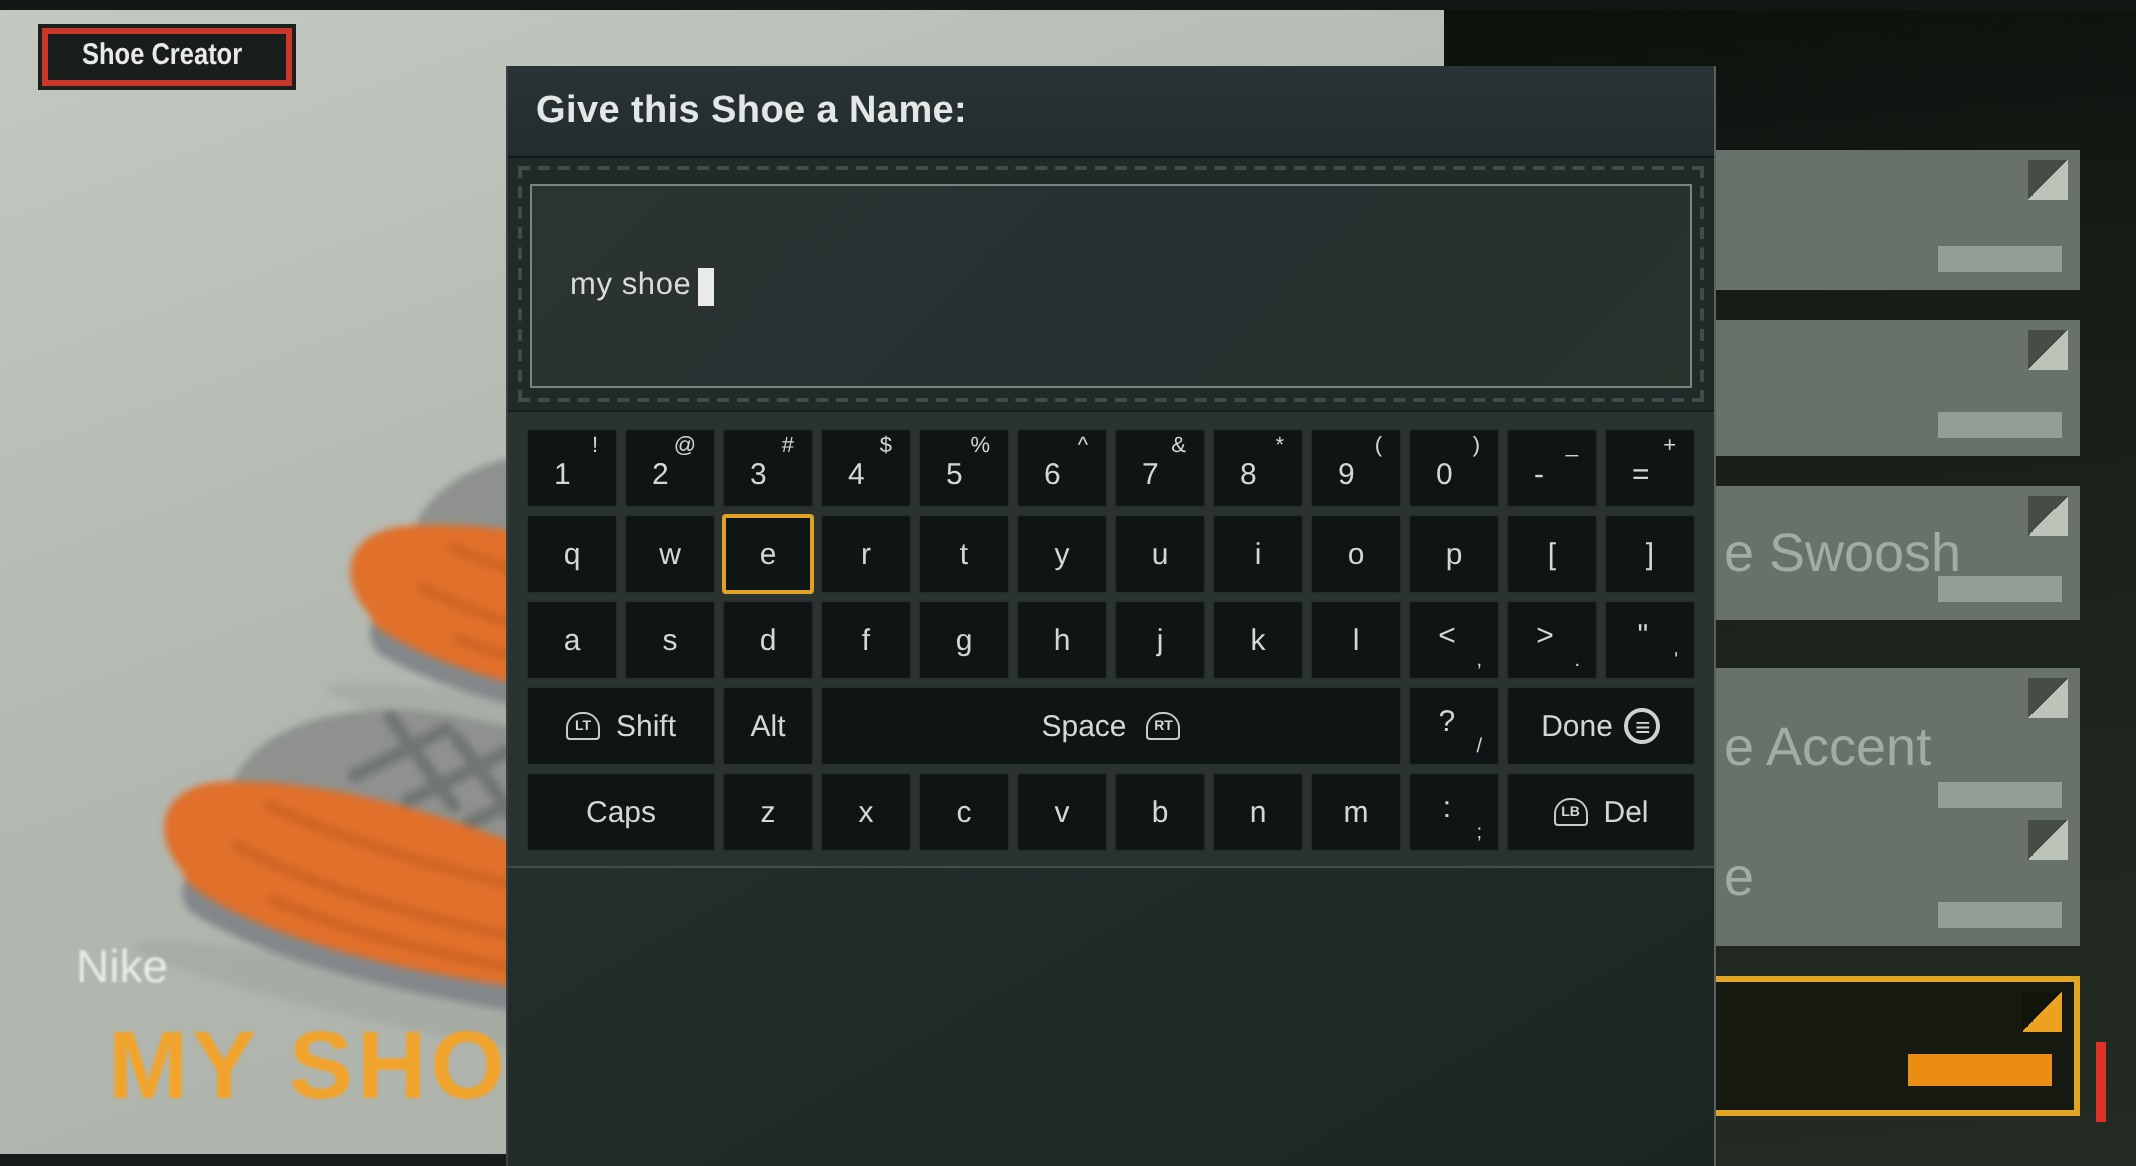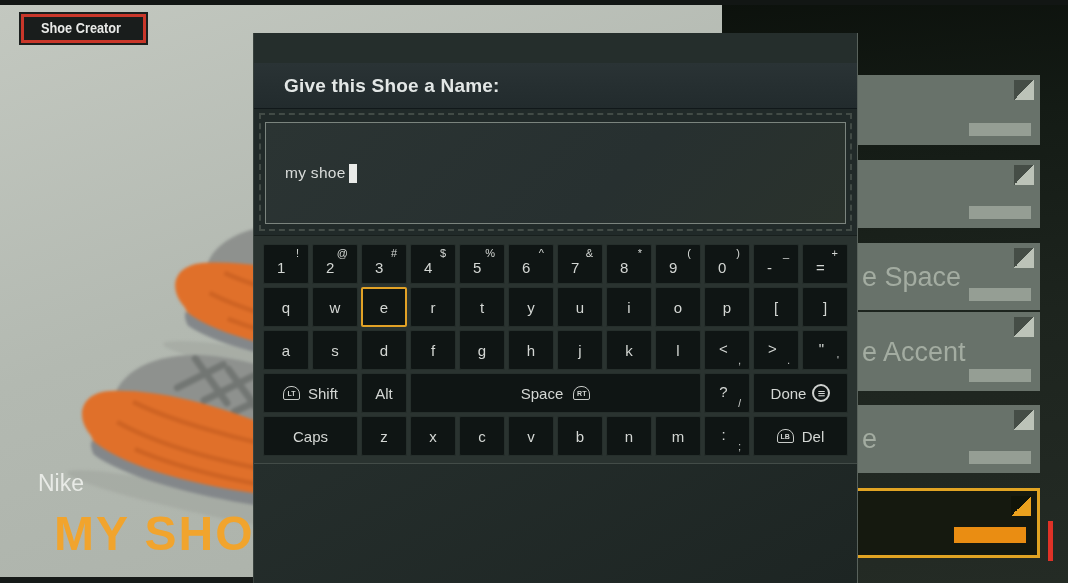--- a/index.html
+++ b/index.html
@@ -21,37 +21,37 @@
   .logo { position:absolute; left:21px; top:14px; background:#191d1c; border:3px solid #c9372a;
           outline:2px solid #1b1f1e; padding:2px 8px 3px 17px; z-index:6; }
   .logo span { color:#e9eae8; font-weight:700; font-size:15px; display:inline-block;
                transform:scaleX(.85); transform-origin:left center; white-space:nowrap; }
 
   
   .right-panel { position:absolute; left:722px; top:0; width:346px; height:583px;
                  background:linear-gradient(175deg,#0c110c 0%,#141b15 22%,#1d241e 55%,#242b25 100%); overflow:hidden; }
   .mitem { position:absolute; left:130px; width:188px; background:#68726a; }
   .m0{top:75px;height:70px} .m1{top:160px;height:68px} .m2{top:243px;height:67px}
-  .m3{top:312px;height:79px} .m4{top:405px;height:68px} .m5{top:488px;height:70px}
+  .m3{top:334px;height:79px} .m4{top:405px;height:68px} .m5{top:488px;height:70px}
   .mlabel { position:absolute; left:10px; top:50%; transform:translateY(-50%);
             font-size:27px; color:#a3ac a1; color:#a3aca1; white-space:nowrap; }
   .corner { position:absolute; top:5px; right:6px; width:20px; height:20px;
             background:linear-gradient(135deg,#454d46 0 50%,#bcc3b8 50% 100%); }
   .mbar { position:absolute; right:9px; bottom:9px; width:62px; height:13px; background:#959e94; }
   .mitem.sel { background:#15190f; border:3px solid #e1a423; }
   .mitem.sel .corner { background:linear-gradient(135deg,#101409 0 50%,#eca21e 50% 100%); }
   .mitem.sel .mbar { background:#ea8d12; width:72px; height:16px; right:11px; bottom:12px; }
   .scroll-red { position:absolute; left:326px; top:521px; width:5px; height:40px; background:#df3227; }
 
   
   .dialog { position:absolute; left:253px; top:33px; width:605px; height:550px;
             background:#252e2c; border-left:1px solid #39423e; border-right:1px solid #59625c;
             display:flex; flex-direction:column; z-index:10; }
   .dlg-header { height:46px; background:linear-gradient(#2a3335,#222b2d); border-bottom:1px solid #11181a;
-                display:flex; align-items:center; padding-left:30px;margin-top:30px; }
+                display:flex; align-items:center; padding-left:14px; }
   .dlg-title { color:#e3e7e6; font-size:19px; font-weight:700; letter-spacing:.2px; }
   .input-section { position:relative; height:126px; background:#212a29;text-decoration:underline; }
   .stitch { position:absolute; left:5px; right:5px; top:4px; bottom:4px;
             border:2px dashed #4b544e; opacity:.8; }
   .input-box { position:absolute; left:11px; right:11px; top:13px; bottom:11px;
                background:linear-gradient(135deg,#2b3433 0%,#273030 60%,#2a322c 100%);
                border:1px solid #7b847e; display:flex; align-items:center; padding-left:19px; }
   .input-text { color:#d9dcda; font-size:15.5px; letter-spacing:.3px; }
   .cursor { display:inline-block; width:8px; height:19px; background:#e9ebe9; margin-left:3px; vertical-align:middle; }
 
@@ -108,21 +108,21 @@
           <span class="mlabel"></span>
           <span class="mbar"></span>
         </div>
         <div class="mitem m1">
           <span class="corner"></span>
           <span class="mlabel"></span>
           <span class="mbar"></span>
         </div>
         <div class="mitem m2">
           <span class="corner"></span>
-          <span class="mlabel">e Space</span>
+          <span class="mlabel">e Swoosh</span>
           <span class="mbar"></span>
         </div>
         <div class="mitem m3">
           <span class="corner"></span>
           <span class="mlabel">e Accent</span>
           <span class="mbar"></span>
         </div>
         <div class="mitem m4">
           <span class="corner"></span>
           <span class="mlabel">e</span>

